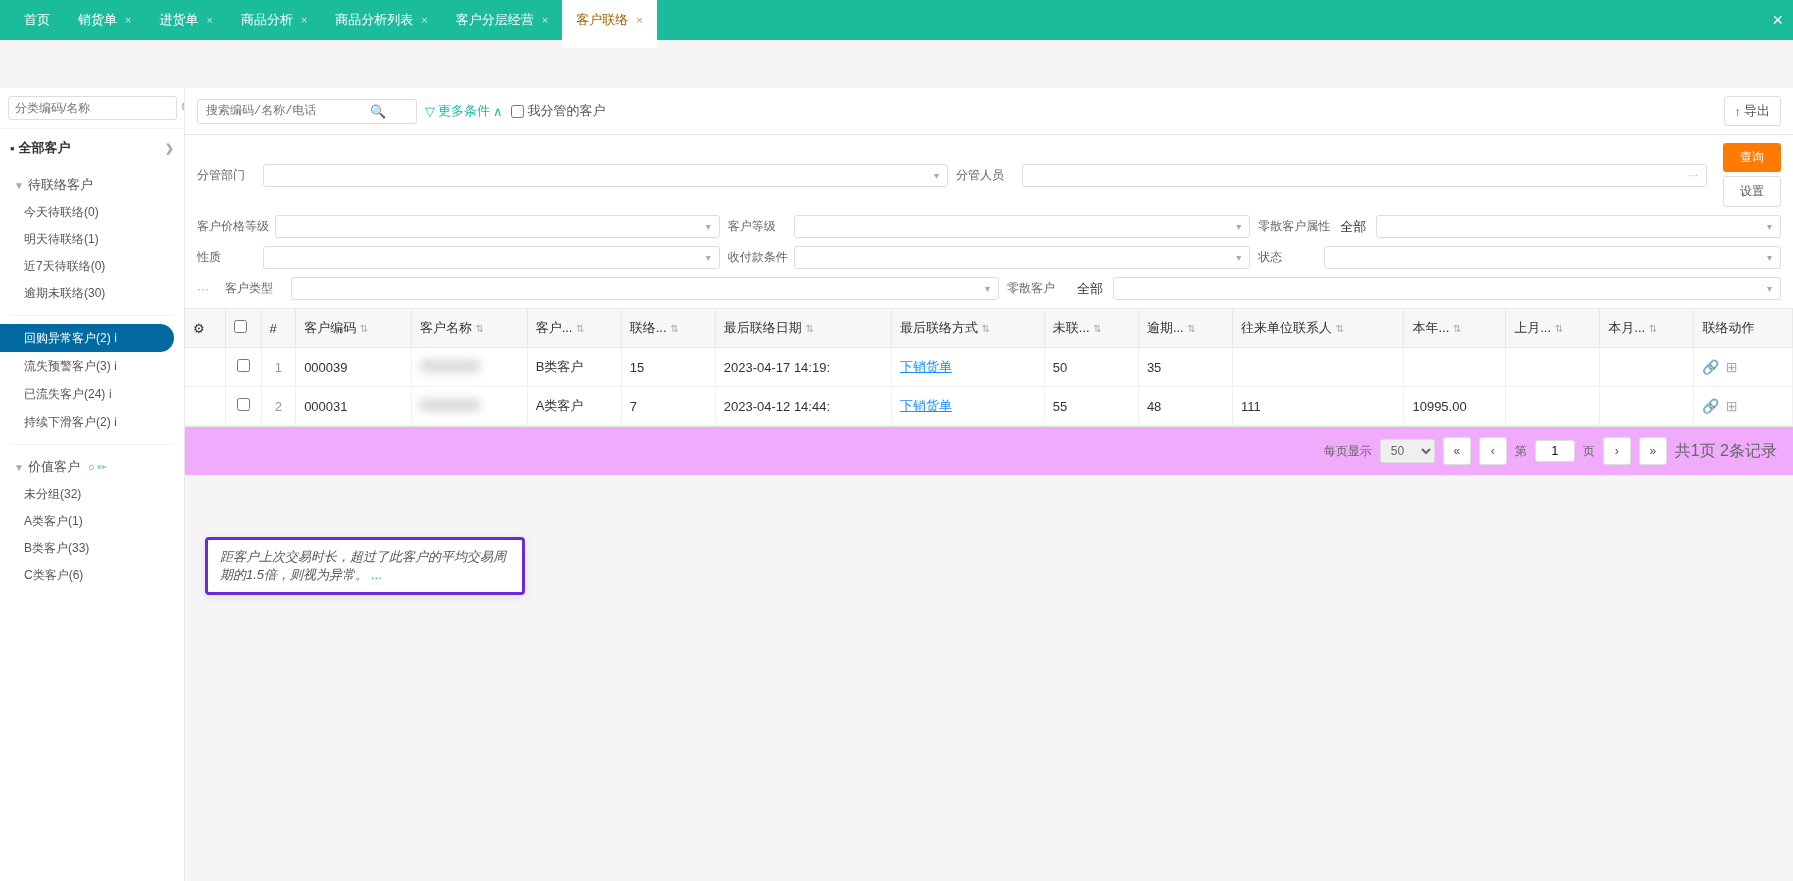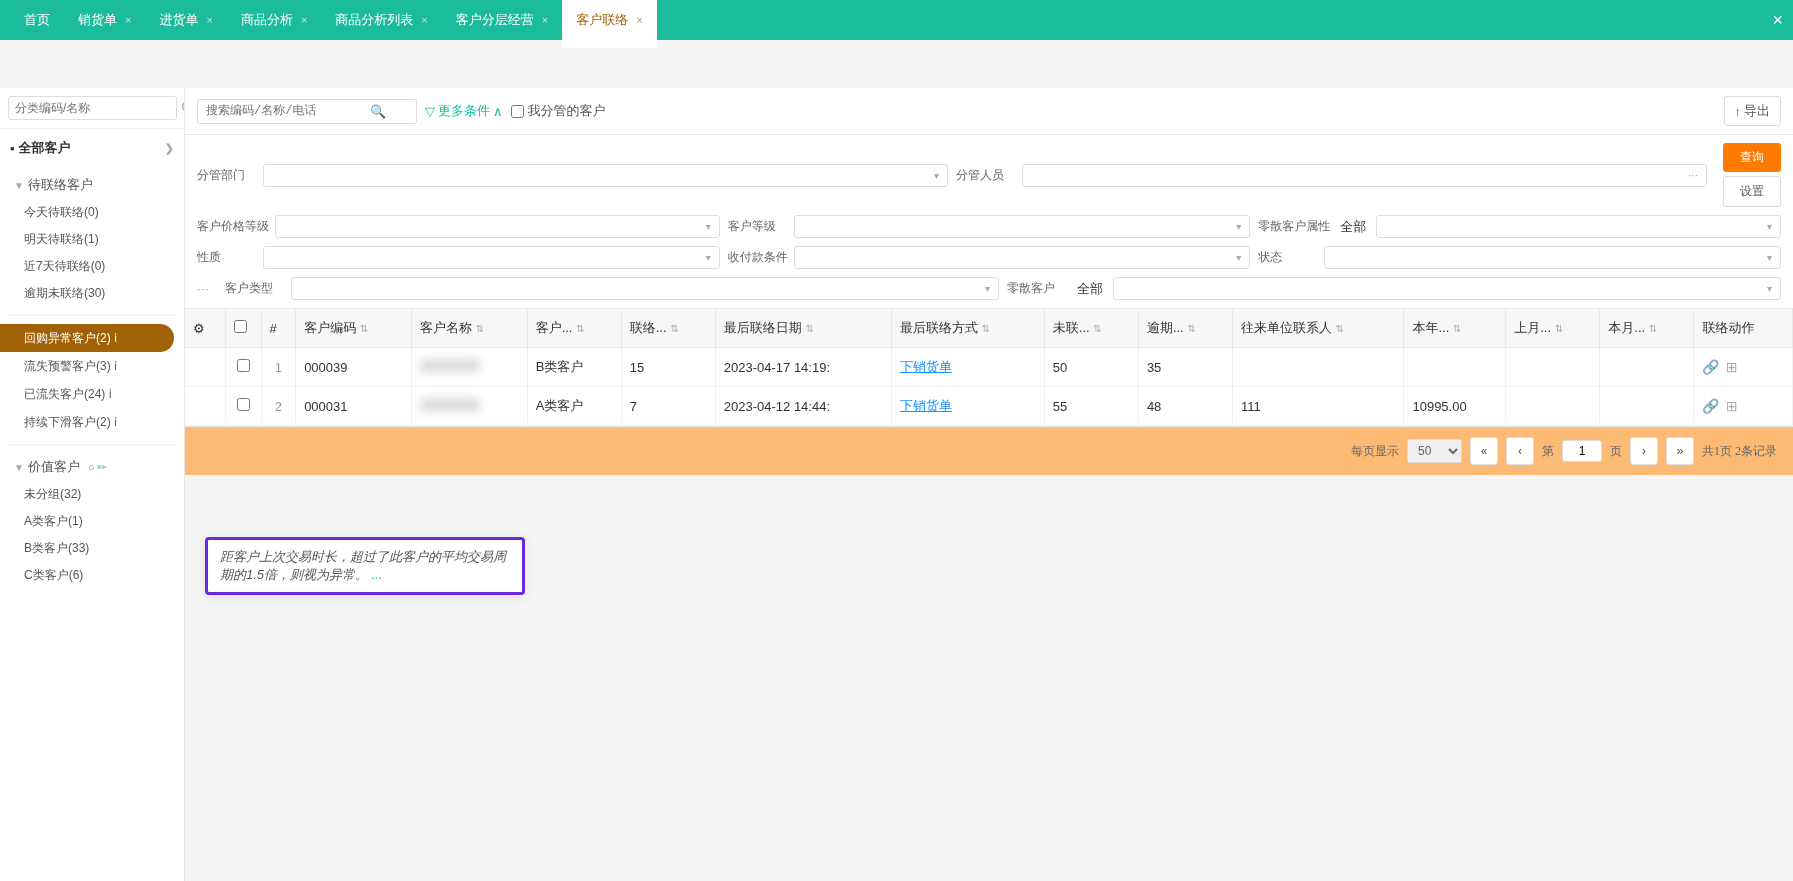--- a/index.html
+++ b/index.html
@@ -47,21 +47,21 @@
     .sidebar-group-title {
       display: flex; align-items: center; gap: 4px; padding: 5px 10px 5px 14px;
       color: #555; cursor: pointer; font-size: 12px;
     }
     .sidebar-group-title .arrow { color: #aaa; font-size: 10px; }
 
     .sidebar-item {
       padding: 5px 10px 5px 24px; color: #555; cursor: pointer; font-size: 12px;
       white-space: nowrap; overflow: hidden; text-overflow: ellipsis;
     }
-    .sidebar-item.active { background: #a16207; color: #fff; border-radius: 0 15px 15px 0; margin-right: 10px; }
+    .sidebar-item.active { background: #0369a1; color: #fff; border-radius: 0 15px 15px 0; margin-right: 10px; }
 
     .sidebar-divider { height: 1px; background: #f0f0f0; margin: 4px 10px; }
 
     
     .content-area {
       flex: 1; display: flex; flex-direction: column; overflow: hidden; background: #f5f5f5;
     }
 
     
     .toolbar {
@@ -137,37 +137,37 @@
     tbody tr { border-bottom: 1px solid #f0f0f0; }
     tbody td {
       padding: 10px 8px; border-right: 1px solid #f0f0f0; color: #333;
       white-space: nowrap;
     }
     tbody td a { color: #1890ff; text-decoration: underline; cursor: pointer; }
     .blurred { filter: blur(4px); background: #ddd; border-radius: 2px; display: inline-block; width: 60px; height: 14px; }
 
     
     .pagination {
-      background: #fdba74; border-top: 1px solid #e8e8e8; padding: 10px 16px;
+      background: #f0abfc; border-top: 1px solid #e8e8e8; padding: 10px 16px;
       display: flex; align-items: center; justify-content: flex-end; gap: 8px;
     }
     .pagination .page-info { color: #666; font-size: 12px; }
     .pagination select {
       border: 1px solid #ddd; border-radius: 3px; padding: 3px 6px; font-size: 12px;
     }
     .pagination .page-btn {
       width: 28px; height: 28px; border: 1px solid #ddd; border-radius: 3px;
       background: #fff; cursor: pointer; display: flex; align-items: center; justify-content: center;
       font-size: 12px; color: #555;
     }
     .pagination .page-input {
       width: 40px; border: 1px solid #ddd; border-radius: 3px; padding: 3px 6px;
       text-align: center; font-size: 12px; outline: none;
     }
-    .pagination .total-info { color: #666; font-size: 12px; font-family: Liberation Serif, serif; }
+    .pagination .total-info { color: #666; font-size: 16px; }
 
     
     .table-container::-webkit-scrollbar { height: 8px; width: 8px; }
     .table-container::-webkit-scrollbar-track { background: #f1f1f1; }
     .table-container::-webkit-scrollbar-thumb { background: #ccc; border-radius: 4px; }
 
     
     .tooltip-box {
       position: absolute; top: 228px; left: 20px; background: #fff;
       border: 3px solid #6d28d9; border-radius: 4px; padding: 8px 12px;

